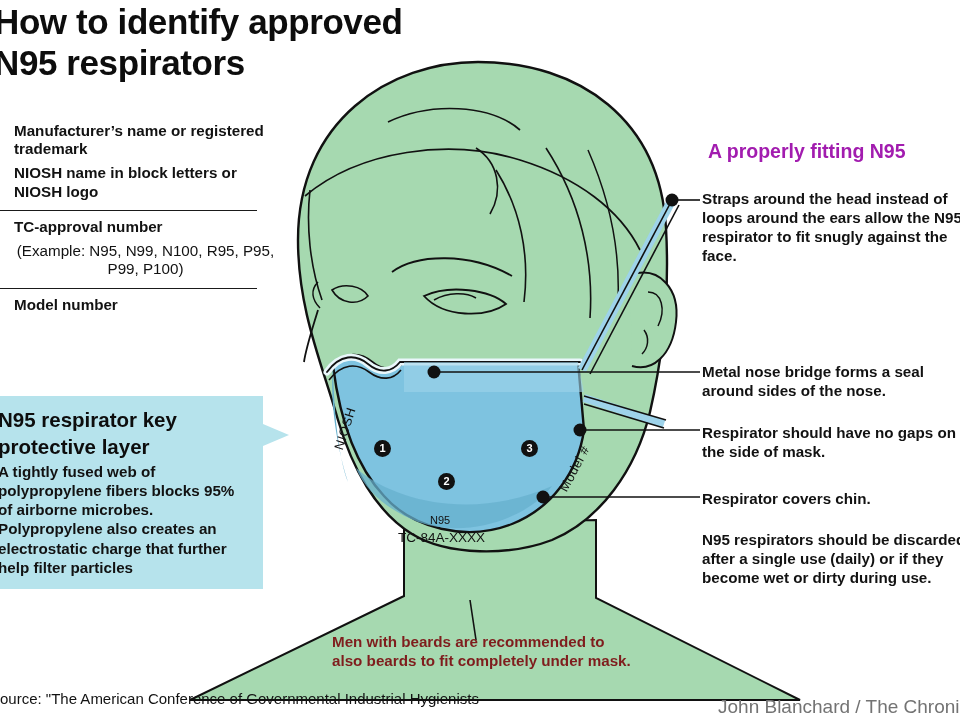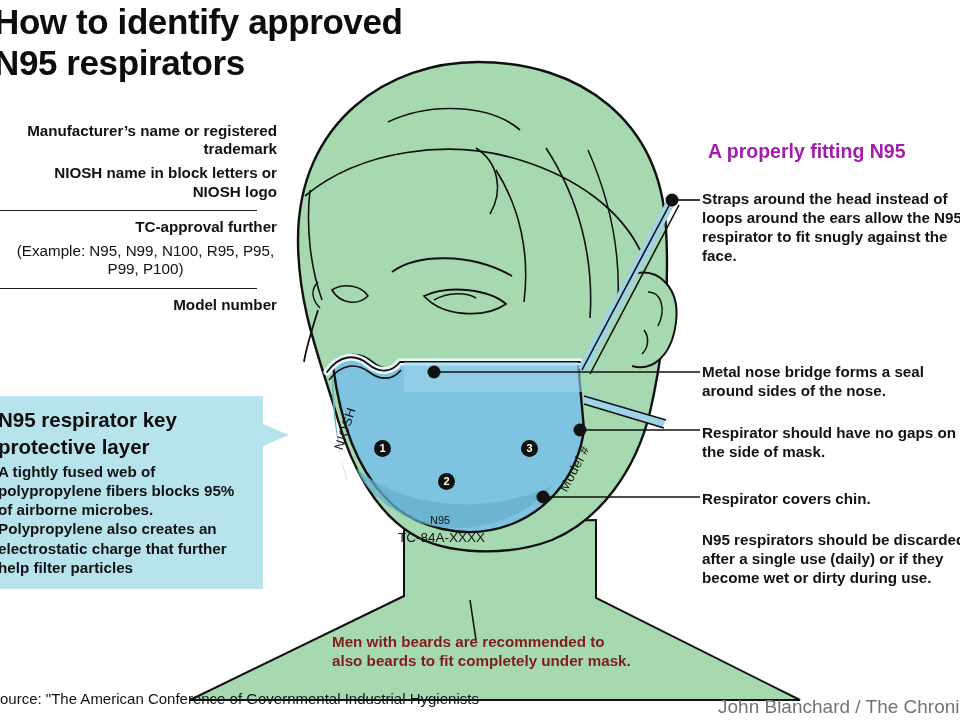--- a/index.html
+++ b/index.html
@@ -56,21 +56,20 @@
   }
   .list-item {
     position: relative;
     padding: 2px 0 4px 22px;
   }
   .list-item .txt {
     font-size: 15.2px;
     font-weight: bold;
     line-height: 1.2;
     color: #121212;
-    text-align: right;
   }
   .list-item .sub {
     font-size: 15.2px;
     font-weight: normal;
     line-height: 1.2;
     color: #121212;
     text-align: center;
   }
   .rule {
     height: 0;
@@ -325,21 +324,21 @@
 
     <div class="list-item">
 
       <div class="txt">NIOSH name in block letters or NIOSH logo</div>
     </div>
 
     <div class="rule"></div>
 
     <div class="list-item">
 
-      <div class="txt">TC-approval further</div>
+      <div class="txt">TC-approval number</div>
     </div>
 
     <div class="list-item">
 
       <div class="sub">(Example: N95, N99, N100, R95, P95, P99, P100)</div>
     </div>
 
     <div class="rule"></div>
 
     <div class="list-item">

